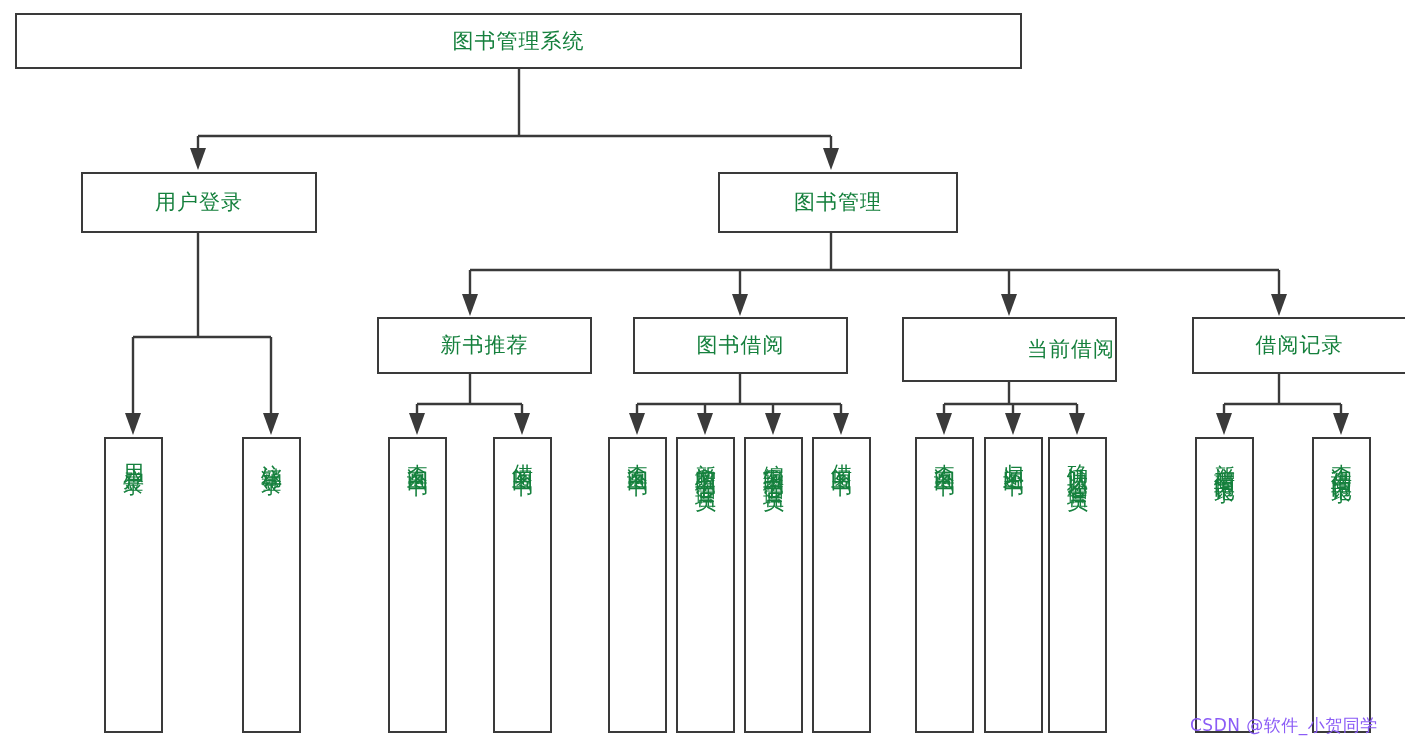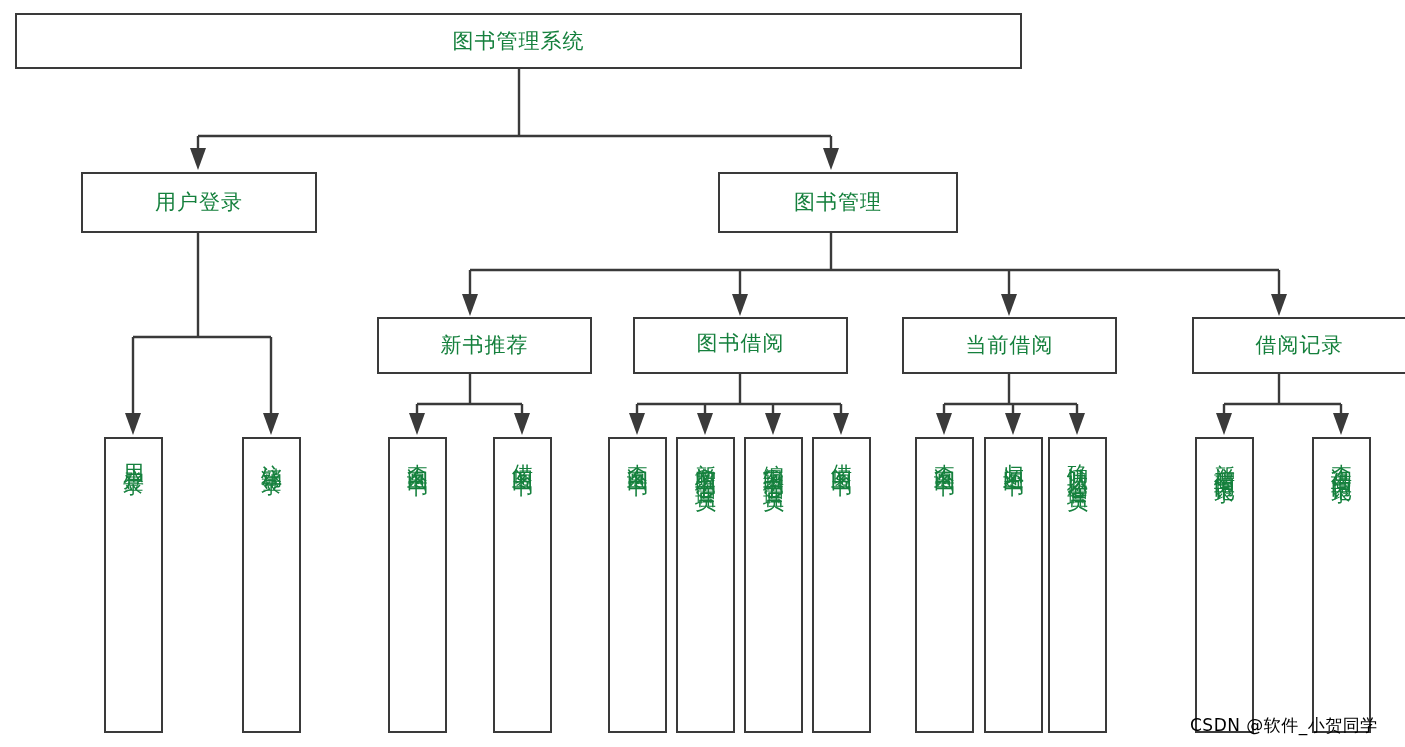--- a/index.html
+++ b/index.html
@@ -38,21 +38,21 @@
     writing-mode:vertical-rl;
     text-orientation:upright;
     font-size:21px;
     letter-spacing:4px;
     white-space:nowrap;
   }
   .watermark{
     position:absolute;
     left:1190px;top:714px;
     font-size:17px;
-    color:#000000;
+    color:#8b5cf6;
     white-space:nowrap;
     user-select:none;
     letter-spacing:.5px;
   }
   svg.links{position:absolute;left:0;top:0;width:1405px;height:747px;pointer-events:none;}
   svg.links path,svg.links line{stroke:#3a3a3a;stroke-width:2.4;fill:none;}
   svg.links polygon{fill:#3a3a3a;}
 </style>
 </head>
 <body>
@@ -129,24 +129,24 @@
   <div class="node" style="left:81px;top:172px;width:236px;height:61px;">
     <span class="label">用户登录</span>
   </div>
   <div class="node" style="left:718px;top:172px;width:240px;height:61px;">
     <span class="label">图书管理</span>
   </div>
 
   <div class="node" style="left:363px;top:317px;width:215px;height:57px;margin-left:14px;">
     <span class="label">新书推荐</span>
   </div>
-  <div class="node" style="left:633px;top:317px;width:215px;height:57px;font-family:Liberation Mono, monospace;">
+  <div class="node" style="left:633px;top:317px;width:215px;height:57px;">
     <span class="label">图书借阅</span>
   </div>
-  <div class="node" style="left:902px;top:317px;width:215px;height:57px;">
+  <div class="node" style="left:902px;top:317px;width:215px;height:65px;justify-content:flex-end;">
     <span class="label">当前借阅</span>
   </div>
   <div class="node" style="left:1172px;top:317px;width:215px;height:57px;margin-left:20px;">
     <span class="label">借阅记录</span>
   </div>
 
   <div class="node vert" style="left:104px;top:437px;width:59px;height:296px;">
     <span class="label">用户登录</span>
   </div>
   <div class="node vert" style="left:242px;top:437px;width:59px;height:296px;">

